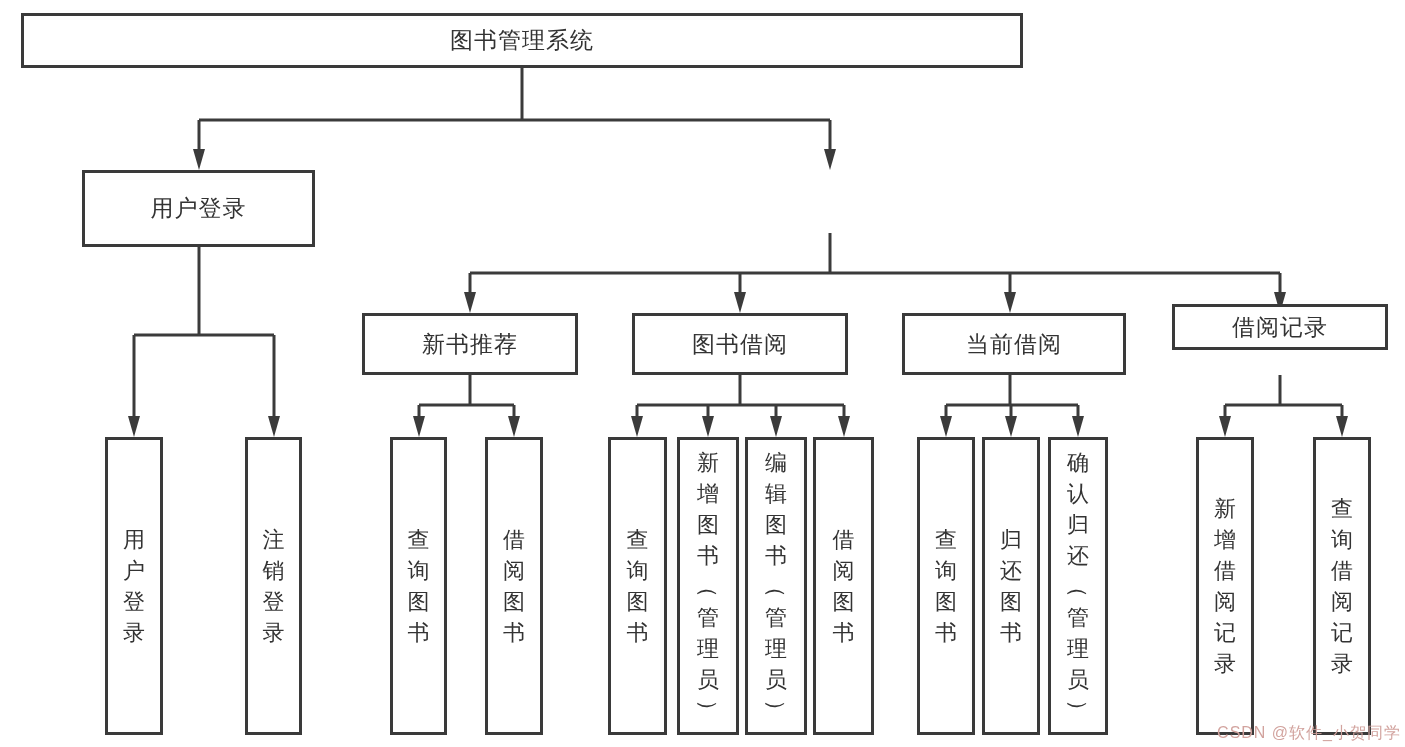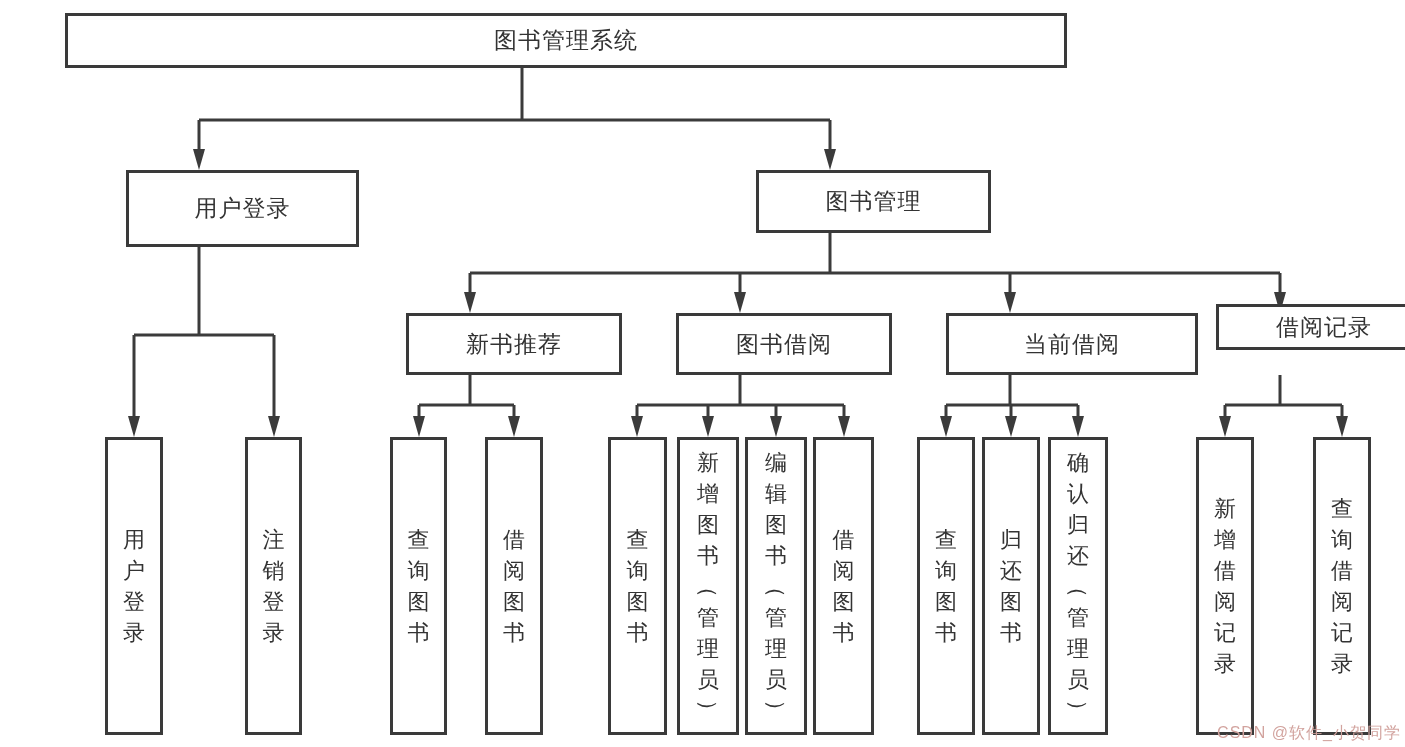--- a/index.html
+++ b/index.html
@@ -4,21 +4,21 @@
 <style>
   html,body{margin:0;padding:0;background:#fff;}
   .canvas{
     position:relative;width:1405px;height:747px;background:#fff;overflow:hidden;
     font-family:"Liberation Sans","DejaVu Sans",sans-serif;color:#333;
   }
   svg.connectors{position:absolute;left:0;top:0;z-index:0;}
   .hbox{
     position:absolute;box-sizing:border-box;background:#fff;
     border:3px solid #3a3a3a;display:flex;align-items:center;justify-content:center;
-    font-size:23px;letter-spacing:1px;z-index:1;margin-left:44px;
+    font-size:23px;letter-spacing:1px;z-index:1;
   }
   .vbox{
     position:absolute;top:437px;height:298px;box-sizing:border-box;background:#fff;
     border:3px solid #3a3a3a;display:flex;flex-direction:column;
     align-items:center;justify-content:center;z-index:1;
   }
   .vchar{display:block;font-size:22px;line-height:31px;height:31px;text-align:center;}
   .vchar.rot{transform:rotate(90deg);}
   .watermark{
     position:absolute;right:4px;bottom:3px;z-index:3;
@@ -92,31 +92,28 @@
     </g>
   </svg>
 
   <div class="hbox" style="left:21px;top:13px;width:1002px;height:55px">
     <span>图书管理系统</span>
   </div>
 
   <div class="hbox" style="left:82px;top:170px;width:233px;height:77px">
     <span>用户登录</span>
   </div>
-  <div class="hbox" style="left:712px;top:170px;width:235px;height:63px">
-    <span>图书管理</span>
-  </div>
 
   <div class="hbox" style="left:362px;top:313px;width:216px;height:62px">
     <span>新书推荐</span>
   </div>
   <div class="hbox" style="left:632px;top:313px;width:216px;height:62px">
     <span>图书借阅</span>
   </div>
-  <div class="hbox" style="left:902px;top:313px;width:252px;height:62px">
+  <div class="hbox" style="left:902px;top:313px;width:224px;height:62px">
     <span>当前借阅</span>
   </div>
   <div class="hbox" style="left:1172px;top:304px;width:216px;height:46px">
     <span>借阅记录</span>
   </div>
 
   <div class="vbox" style="left:105px;width:58px">
       <span class="vchar">用</span>
       <span class="vchar">户</span>
       <span class="vchar">登</span>

